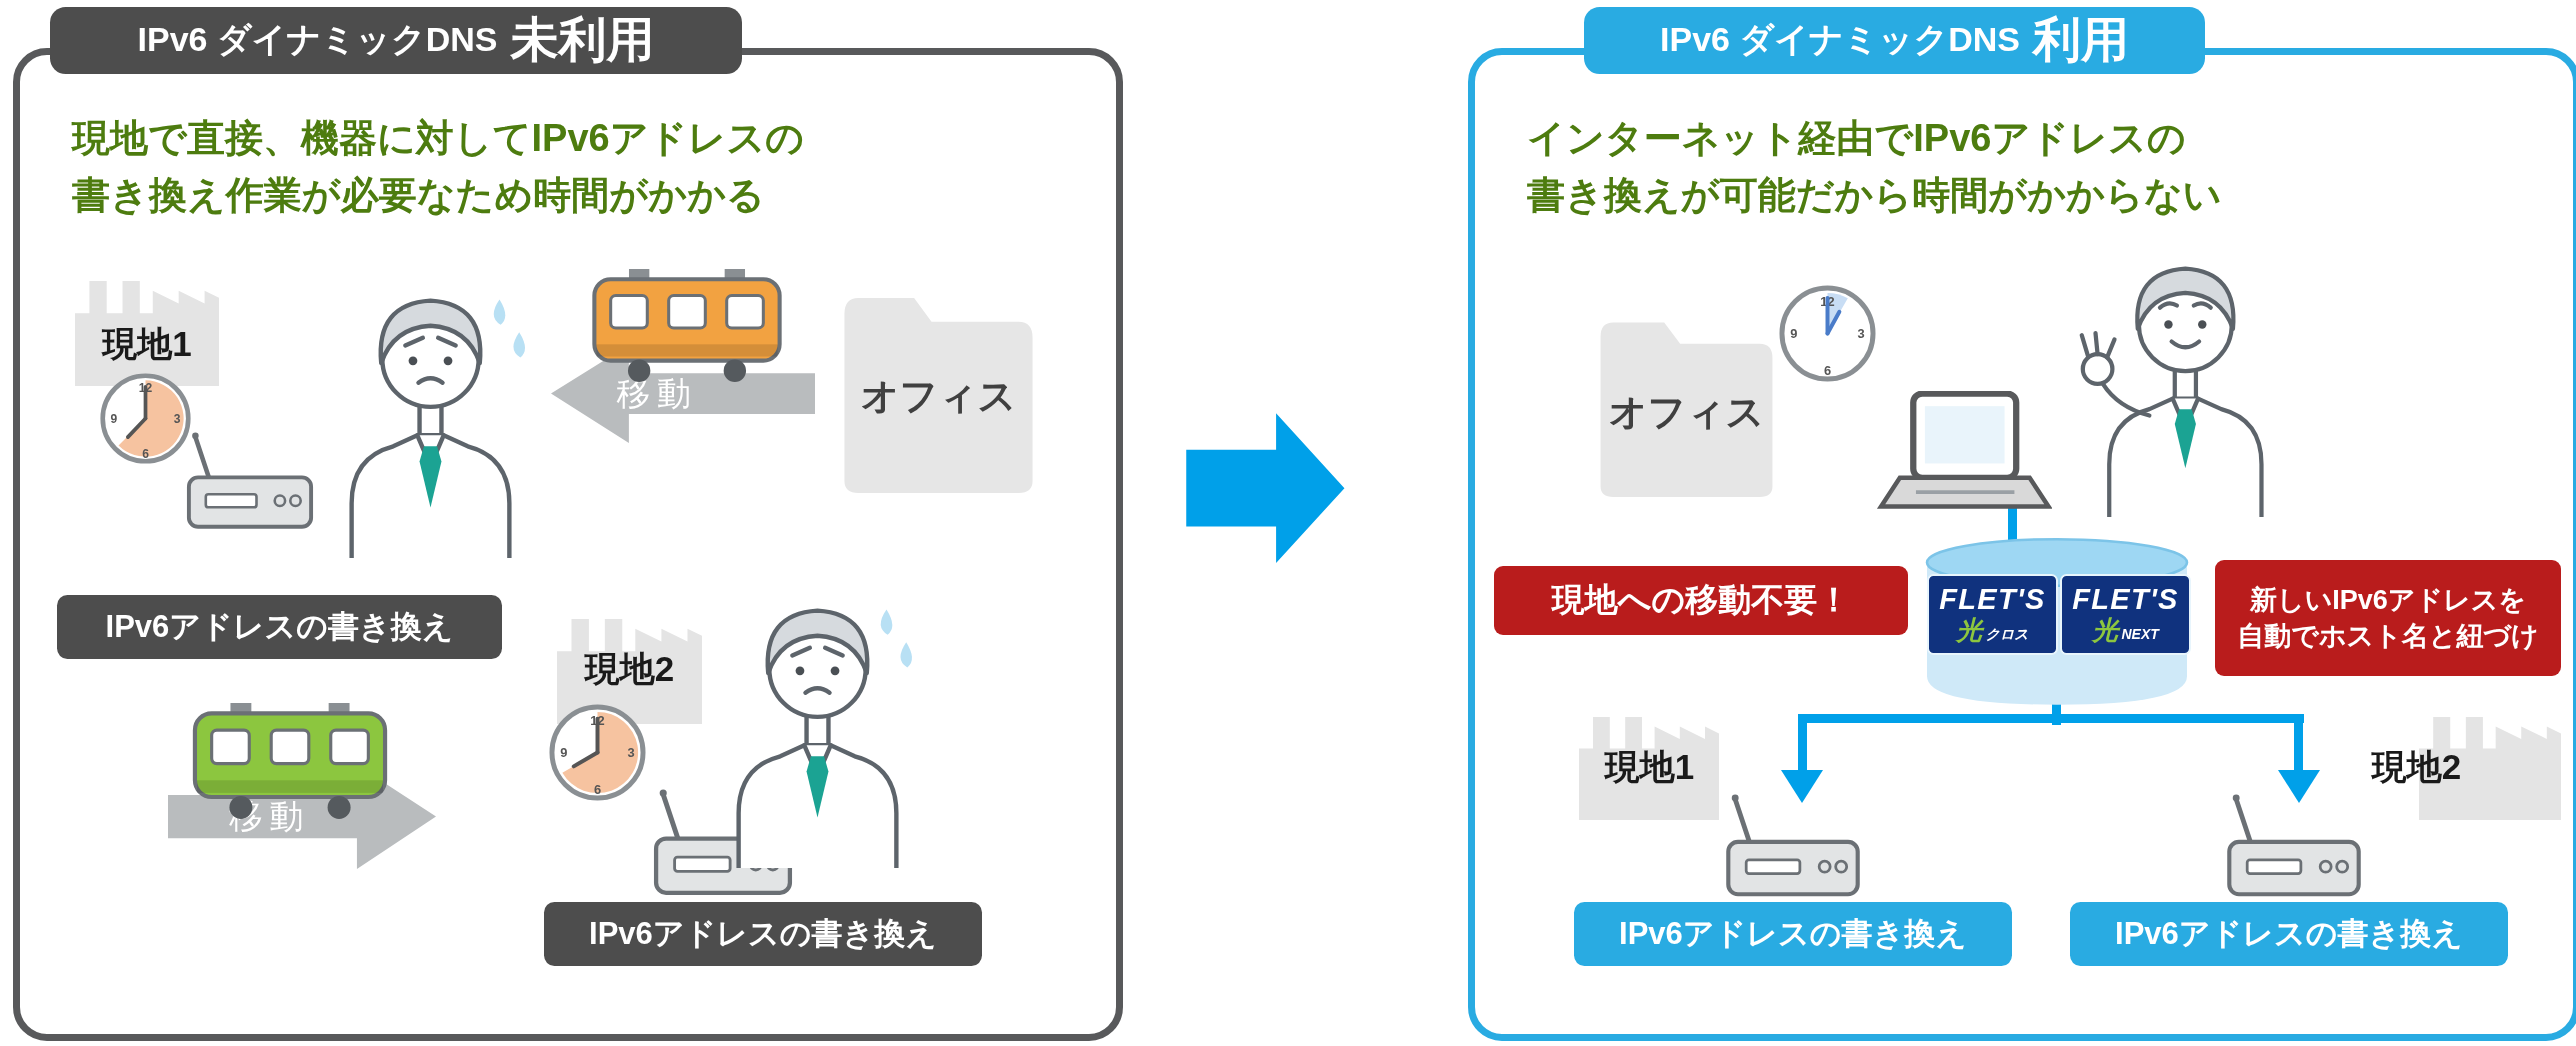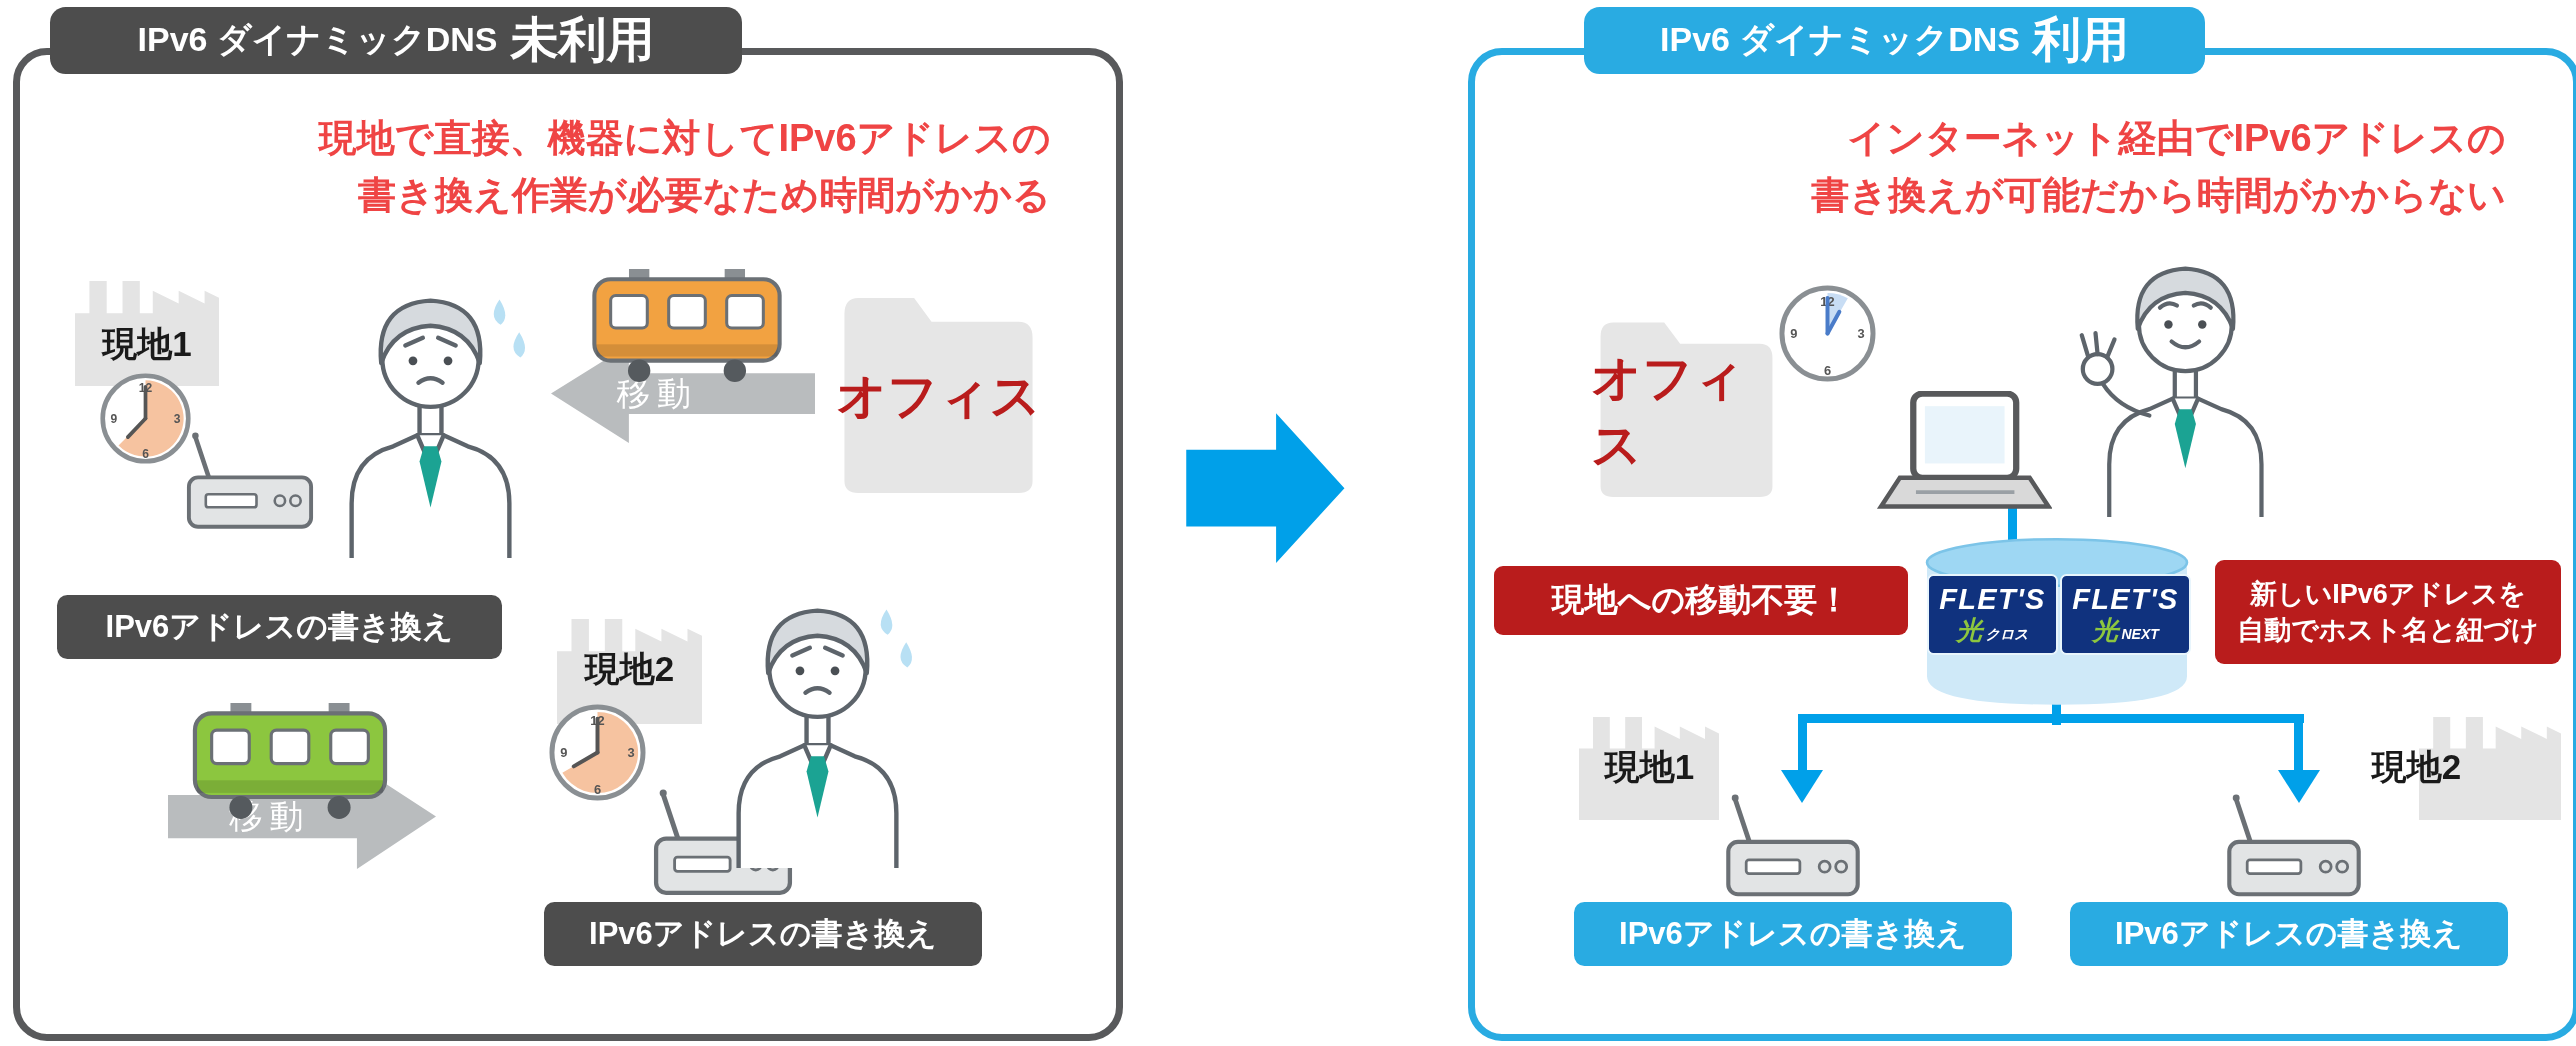--- a/index.html
+++ b/index.html
@@ -7,32 +7,32 @@
   .stage{position:relative;width:2576px;height:1047px;background:#fff;overflow:hidden;padding-left:16px;}
   .abs{position:absolute;}
   .panel{position:absolute;background:#fff;border-radius:34px;}
   .panel-left{left:13px;top:48px;width:1096px;height:979px;border:7.2px solid #58595b;}
   .panel-right{left:1468px;top:48px;width:1098px;height:979px;border:7.2px solid #29abe2;}
   .badge{position:absolute;display:flex;align-items:center;justify-content:center;color:#fff;border-radius:15.7px;}
   .badge-left{left:50px;top:6.5px;width:692px;height:67px;background:#4d4d4d;}
   .badge-right{left:1584px;top:6.5px;width:621px;height:67px;background:#29abe2;}
   .badge .prefix{font-size:34px;font-weight:bold;}
   .badge .emph{font-size:48px;font-weight:bold;margin-left:13px;}
-  .heading{position:absolute;text-align:right;color:#ef4444;font-weight:bold;font-size:38px;line-height:1.5;}
+  .heading{position:absolute;text-align:left;color:#4d7c0f;font-weight:bold;font-size:38px;line-height:1.5;}
   .heading-left{left:72px;top:110px;width:979px;}
   .heading-right{left:1527px;top:110px;width:979px;}
   .site-label{position:absolute;text-align:center;color:#1a1a1a;font-weight:bold;font-size:35px;}
   .label-dark,.label-blue{position:absolute;display:flex;align-items:center;justify-content:center;color:#fff;font-size:31px;font-weight:bold;border-radius:10.4px;}
   .label-dark{background:#4d4d4d;}
   .label-blue{background:#29abe2;}
   .label-green{position:absolute;display:flex;flex-direction:column;align-items:center;justify-content:center;color:#fff;font-weight:bold;background:#b91c1c;border-radius:9px;line-height:1.35;}
   .move-label{position:absolute;inset:0;display:flex;align-items:center;justify-content:center;color:#fff;font-size:34px;font-weight:normal;letter-spacing:6.5px;}
   .pad-r80{padding-right:52px;}
   .pad-r100{padding-right:65px;}
-  .folder-text{position:absolute;inset:0;display:flex;align-items:center;justify-content:center;color:#b91c1c;font-weight:bold;font-size:50px;padding-top:26px;}
+  .folder-text{position:absolute;inset:0;display:flex;align-items:center;justify-content:center;color:#404040;font-weight:bold;font-size:38px;padding-top:26px;}
   .line{position:absolute;background:#00a0e9;}
   .down-arrow{position:absolute;width:0;height:0;border-left:21px solid transparent;border-right:21px solid transparent;border-top:33px solid #00a0e9;}
   .flets-logo{position:absolute;background:#10327e;border-radius:6.5px;color:#fff;display:flex;flex-direction:column;align-items:center;justify-content:center;line-height:1.05;border:2px solid #e8f5fc;}
   .flets-brand{font-style:italic;font-weight:bold;font-size:29px;letter-spacing:1.3px;}
   .flets-line2{display:flex;align-items:baseline;gap:3.3px;margin-top:2.6px;}
   .flets-hikari{color:#8dc63f;font-style:italic;font-weight:bold;font-size:26px;}
   .flets-suffix{font-size:14px;font-weight:bold;font-style:italic;}
   svg{display:block;width:100%;height:100%;}
   .clock-num{font-size:13px;font-weight:bold;fill:#555;}
 </style>
@@ -302,21 +302,21 @@
     </div>
     <div class="flets-logo" style="left:146px;top:40px;width:127px;height:77px;">
       <span class="flets-brand">FLET'S</span>
       <span class="flets-line2">
         <span class="flets-hikari">光</span>
         <span class="flets-suffix">NEXT</span>
       </span>
     </div>
   </div>
 
-  <div class="label-green" style="left:2215px;top:560px;width:346px;height:104px;font-size:27px;">
+  <div class="label-green" style="left:2215px;top:560px;width:346px;height:116px;font-size:27px;">
     <div>新しいIPv6アドレスを</div>
     <div>自動でホスト名と紐づけ</div>
   </div>
 
   <div class="abs" style="left:1579px;top:710px;width:140px;height:110px;">
     <svg viewBox="0 0 100 80" preserveAspectRatio="none">
       <polygon points="0,80 0,28 10,28 10,5 22,5 22,28 33,28 33,5 45,5 45,28 54,28 54,12 72,21 72,12 90,21 90,12 100,17 100,80" fill="#e4e4e4"></polygon>
     </svg>
   </div>
   <div class="site-label" style="left:1589px;top:744px;width:121px;">現地1</div>

